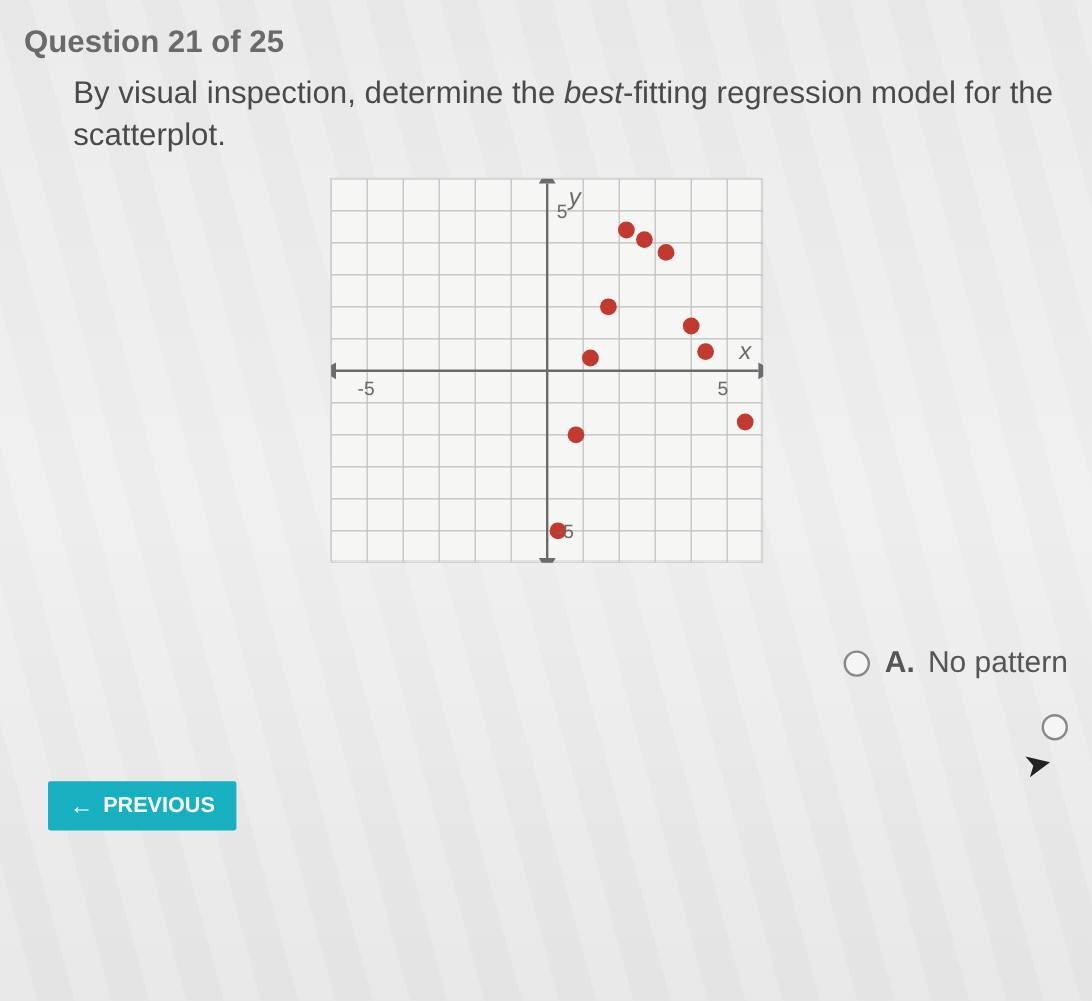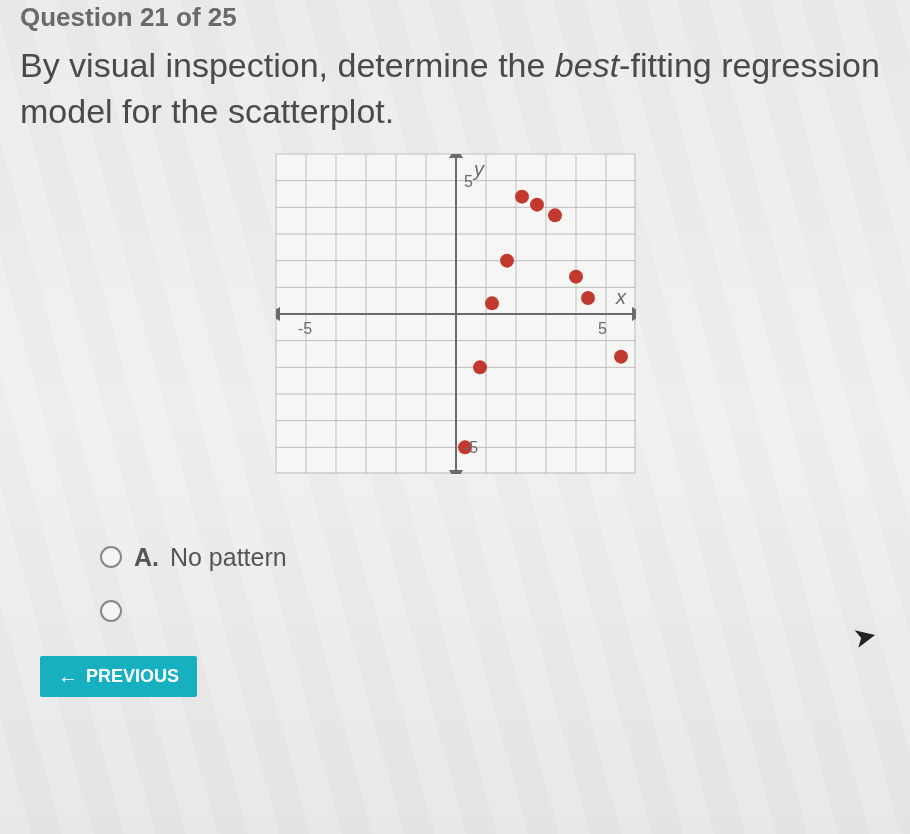--- a/index.html
+++ b/index.html
@@ -9,21 +9,21 @@
     font-family: Arial, Helvetica, sans-serif;
     background: #e8e8e8;
     position: relative;
     overflow: hidden;
     color: #555;
   }
   .page {
     position: relative;
     width: 100%;
     height: 100%;
-    padding: 0 20px;
+    padding: 17px 20px;
     background: linear-gradient(180deg, #eaeaea 0%, #f0f0f0 50%, #e6e6e6 100%);
   }
   
   .rays {
     position: absolute;
     inset: 0;
     background: repeating-linear-gradient(
       75deg,
       rgba(255,255,255,0.25) 0px,
       rgba(255,255,255,0.25) 30px,
@@ -34,25 +34,26 @@
     pointer-events: none;
   }
   .qheader {
     font-size: 26px;
     font-weight: bold;
     color: #6a6a6a;
     padding-top: 2px;
     filter: blur(0.5px);
   }
   .prompt {
-    font-size: 34px;
+    font-size: 26px;
     color: #4a4a4a;
     margin-top: 10px;
     line-height: 1.35;
     filter: blur(0.4px);
+    margin-left: 41px;
   }
   .prompt em { font-style: italic; }
   .chart-wrap {
     display: flex;
     justify-content: center;
     margin-top: 18px;
   }
   .chart {
     width: 360px;
     height: 320px;
@@ -73,20 +74,21 @@
     margin-left: 80px;
   }
   .answer {
     display: flex;
     align-items: center;
     gap: 12px;
     margin-bottom: 28px;
     font-size: 25px;
     color: #555;
     filter: blur(0.3px);
+    justify-content: flex-end;
   }
   .radio {
     width: 22px;
     height: 22px;
     border: 2px solid #888;
     border-radius: 50%;
     flex: 0 0 auto;
     background: #f5f5f5;
   }
   .answer .key { font-weight: bold; margin-right: 4px; }

